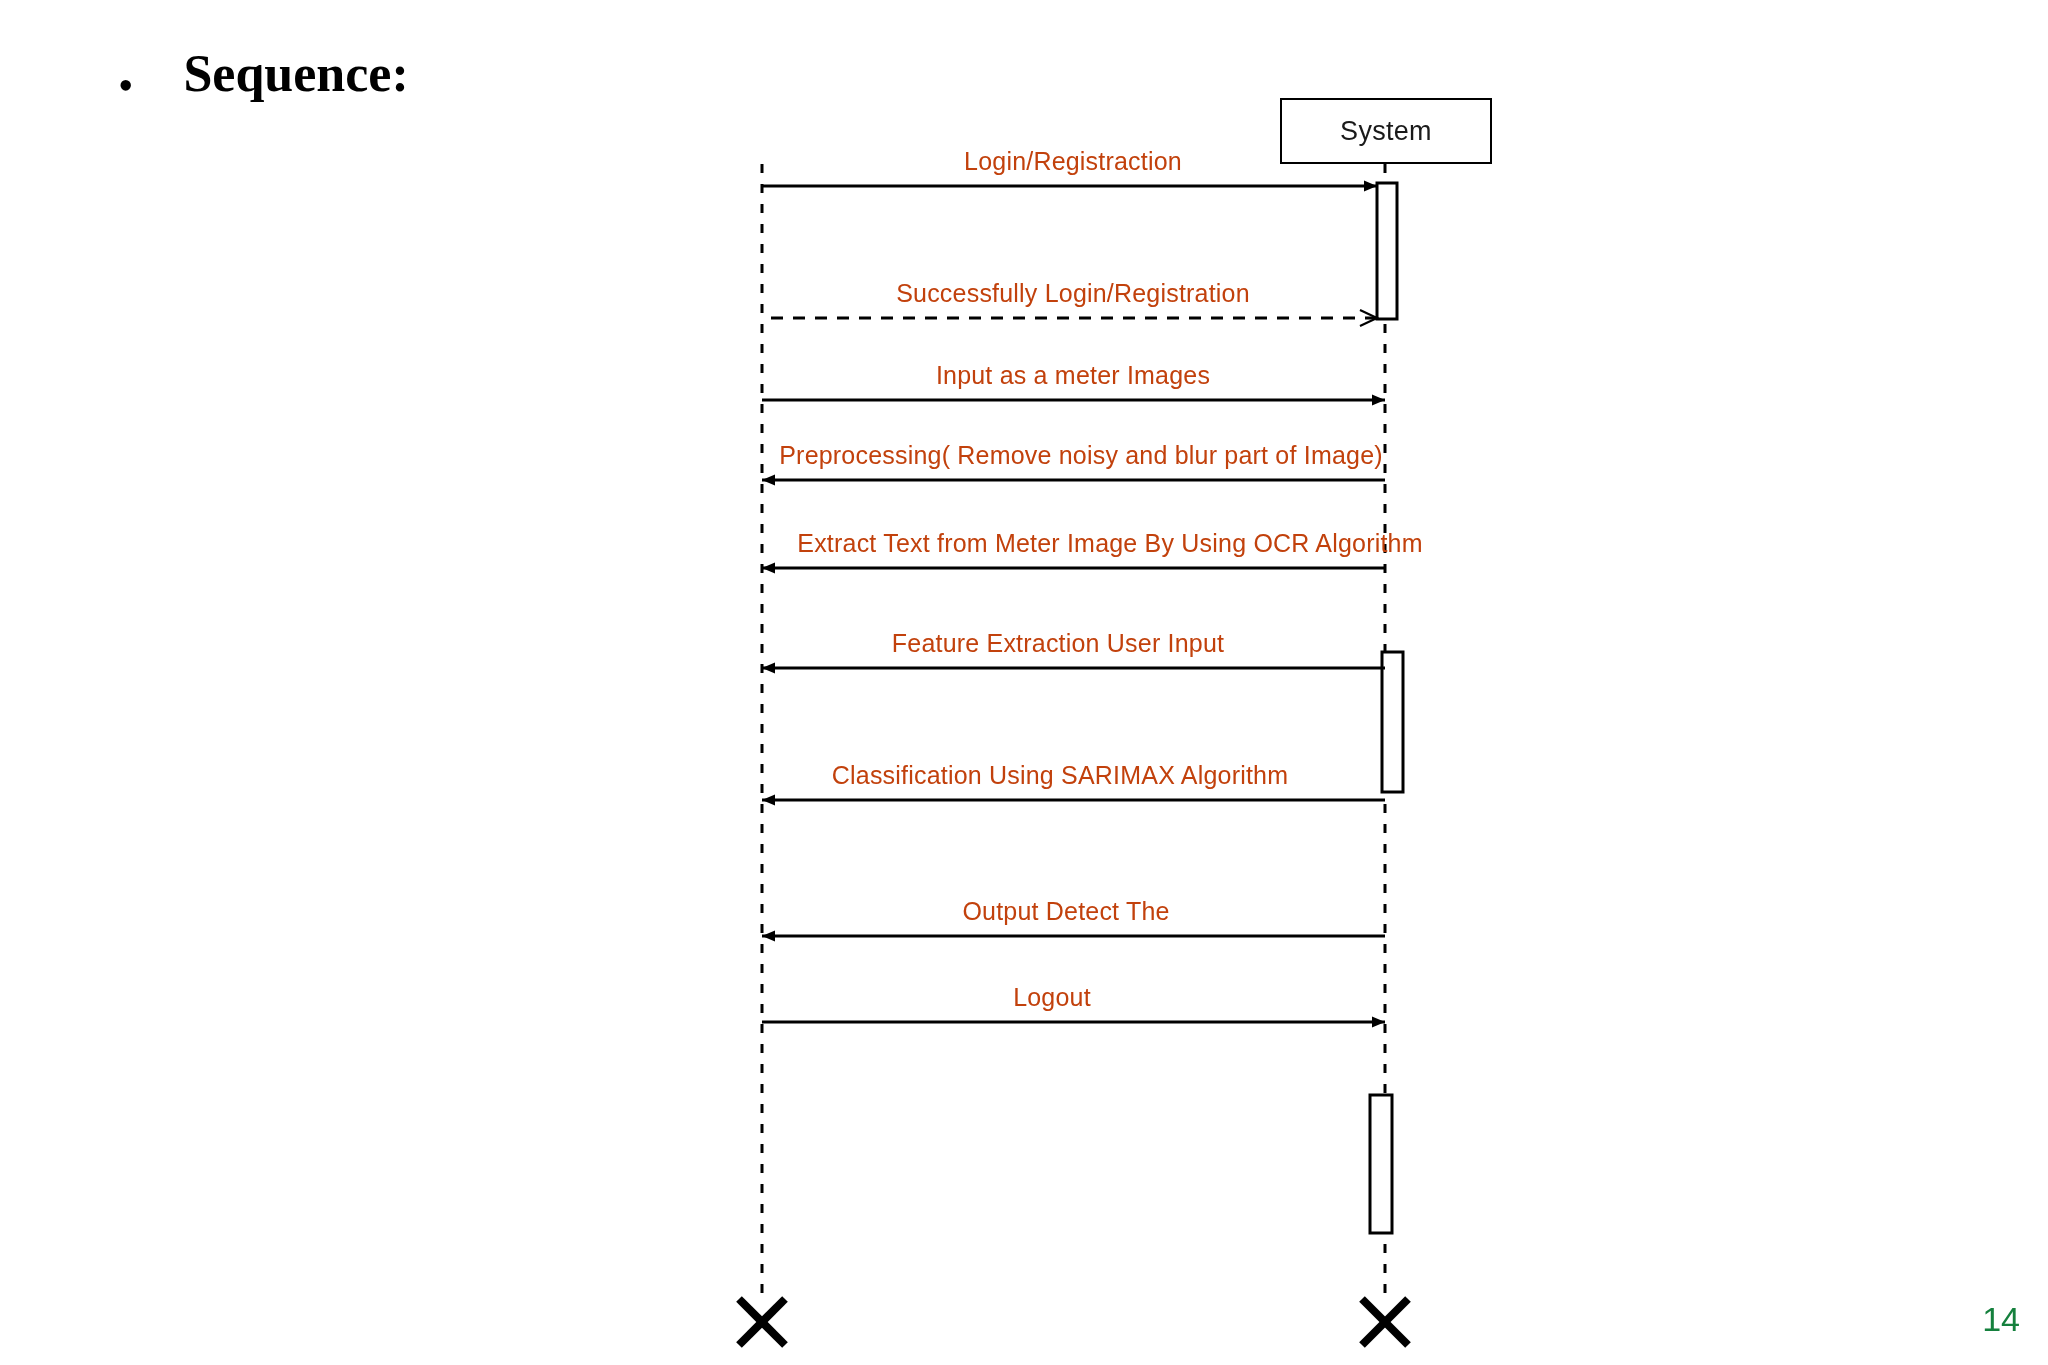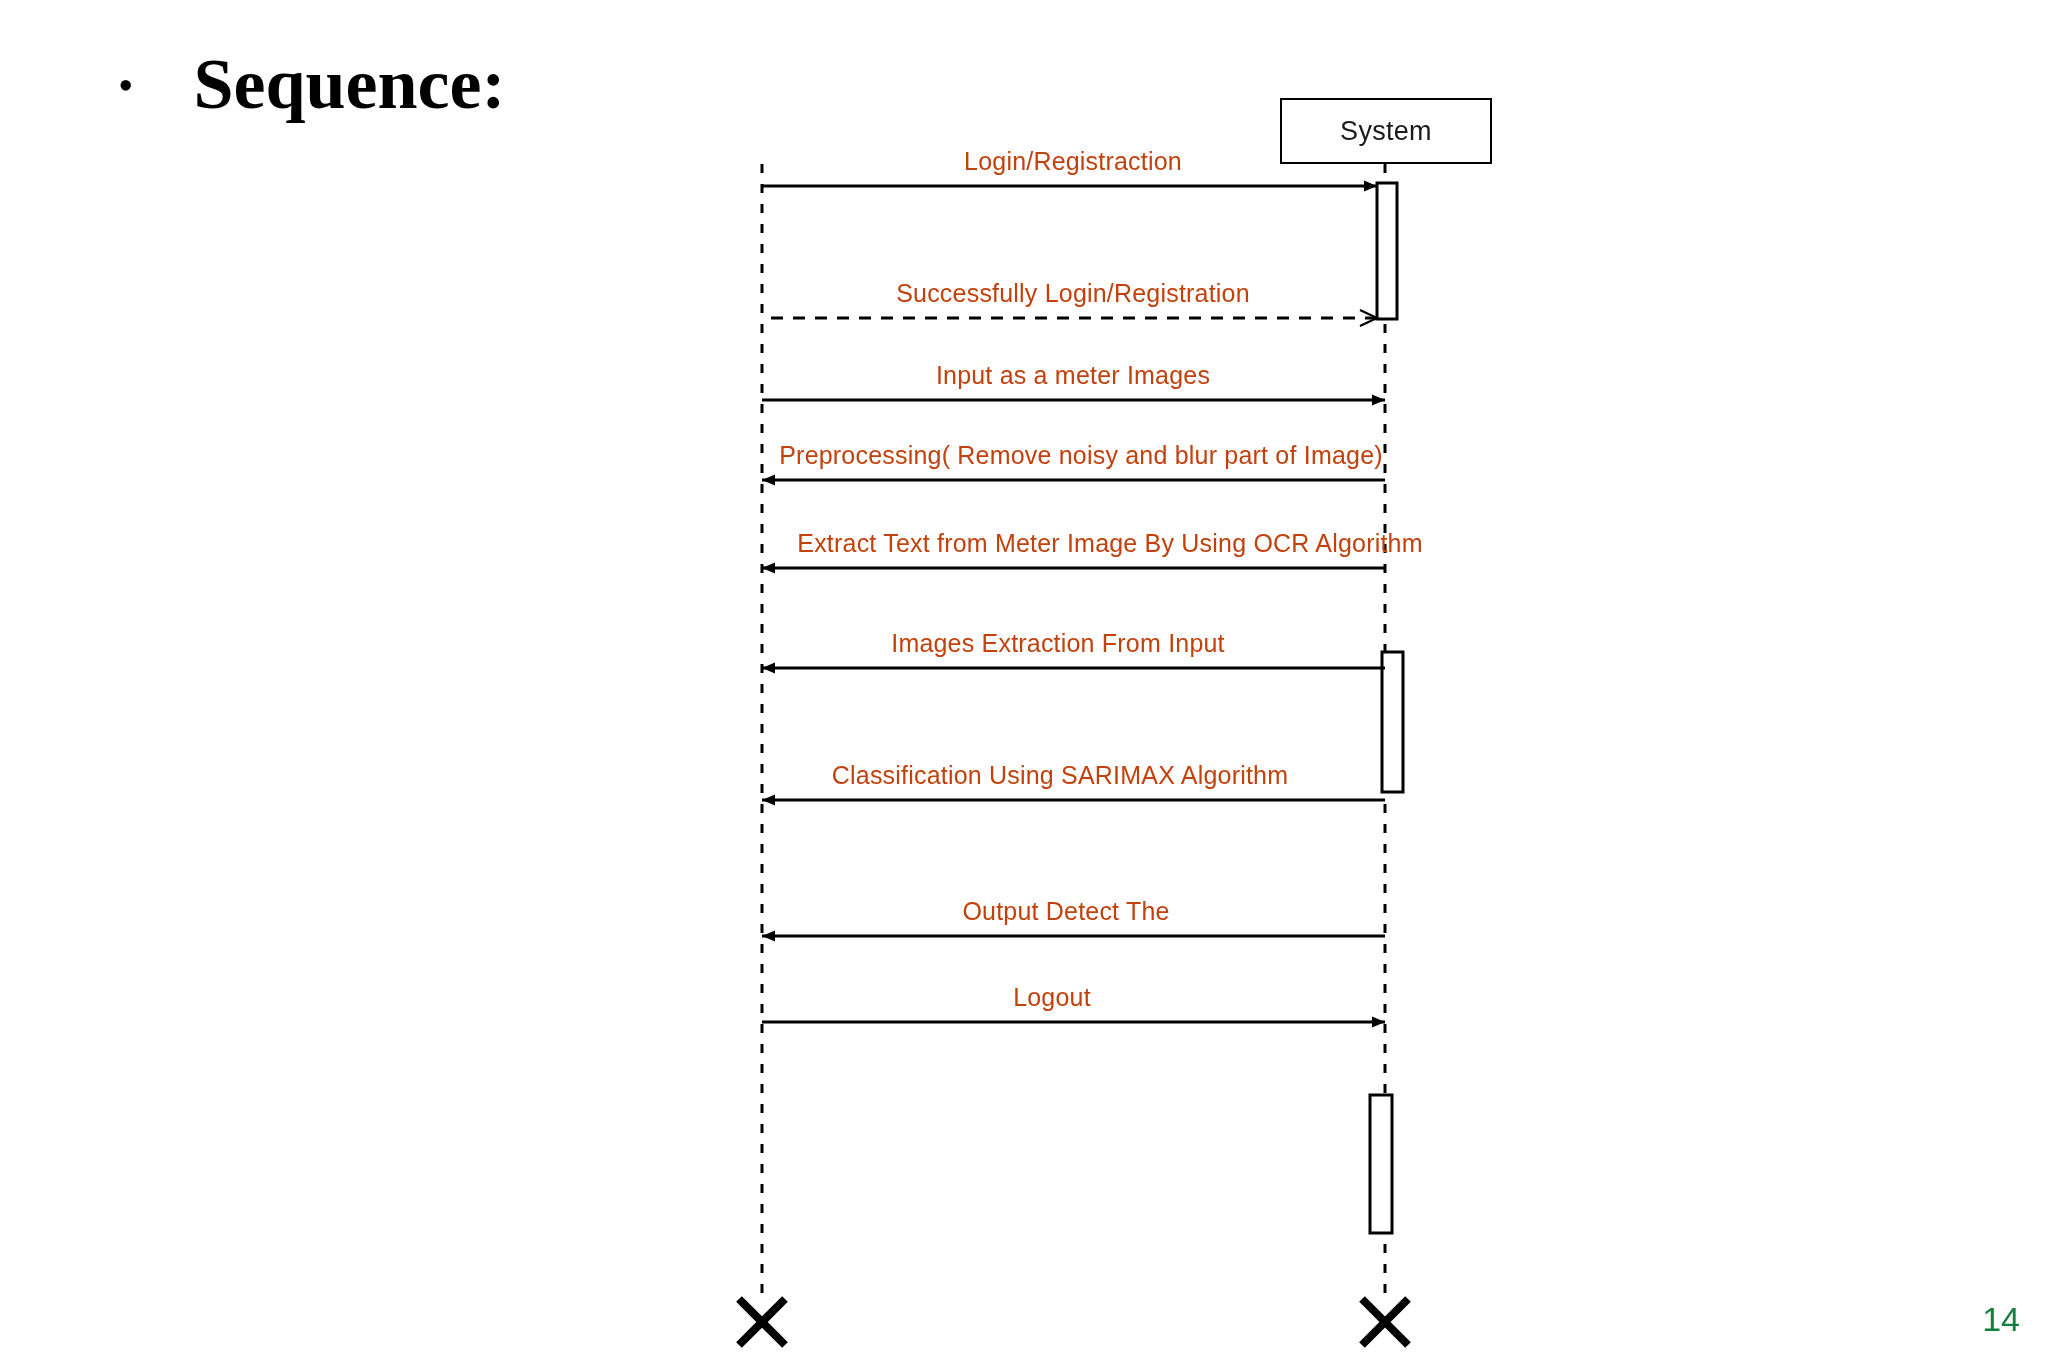--- a/index.html
+++ b/index.html
@@ -28,25 +28,24 @@
   #heading .bullet-dot {
     font-family: "Liberation Serif", serif;
     font-size: 44px;
     line-height: 1;
     color: #000000;
     margin-top: 16px;
   }
   #heading .heading-text {
     font-family: "Liberation Serif", serif;
     font-weight: bold;
-    font-size: 72px;
+    font-size: 52px;
     line-height: 1;
     color: #000000;
     white-space: nowrap;
-    margin-left: 10px;
   }
 
   
   #diagram {
     position: absolute;
     left: 0;
     top: 0;
     width: 2048px;
     height: 1365px;
   }
@@ -160,20 +159,20 @@
 
   <div class="lifeline-box" id="lifeline-box-system">
     <span class="lifeline-label">System</span>
   </div>
 
   <div class="msg-label" style="left:1073px; top:176px;">Login/Registraction</div>
   <div class="msg-label" style="left:1073px; top:308px;">Successfully Login/Registration</div>
   <div class="msg-label" style="left:1073px; top:390px;">Input as a meter Images</div>
   <div class="msg-label" style="left:1081px; top:470px;">Preprocessing( Remove noisy and blur part of Image)</div>
   <div class="msg-label" style="left:1110px; top:558px;">Extract Text from Meter Image By Using OCR Algorithm</div>
-  <div class="msg-label" style="left:1058px; top:658px;">Images Extraction From Input</div>
+  <div class="msg-label" style="left:1058px; top:658px;">Feature Extraction User Input</div>
   <div class="msg-label" style="left:1060px; top:790px;">Classification Using SARIMAX Algorithm</div>
   <div class="msg-label" style="left:1066px; top:926px;">Output Detect The</div>
   <div class="msg-label" style="left:1052px; top:1012px;">Logout</div>
 
   <div id="page-number">14</div>
 
 </div>
 
 </body></html>

